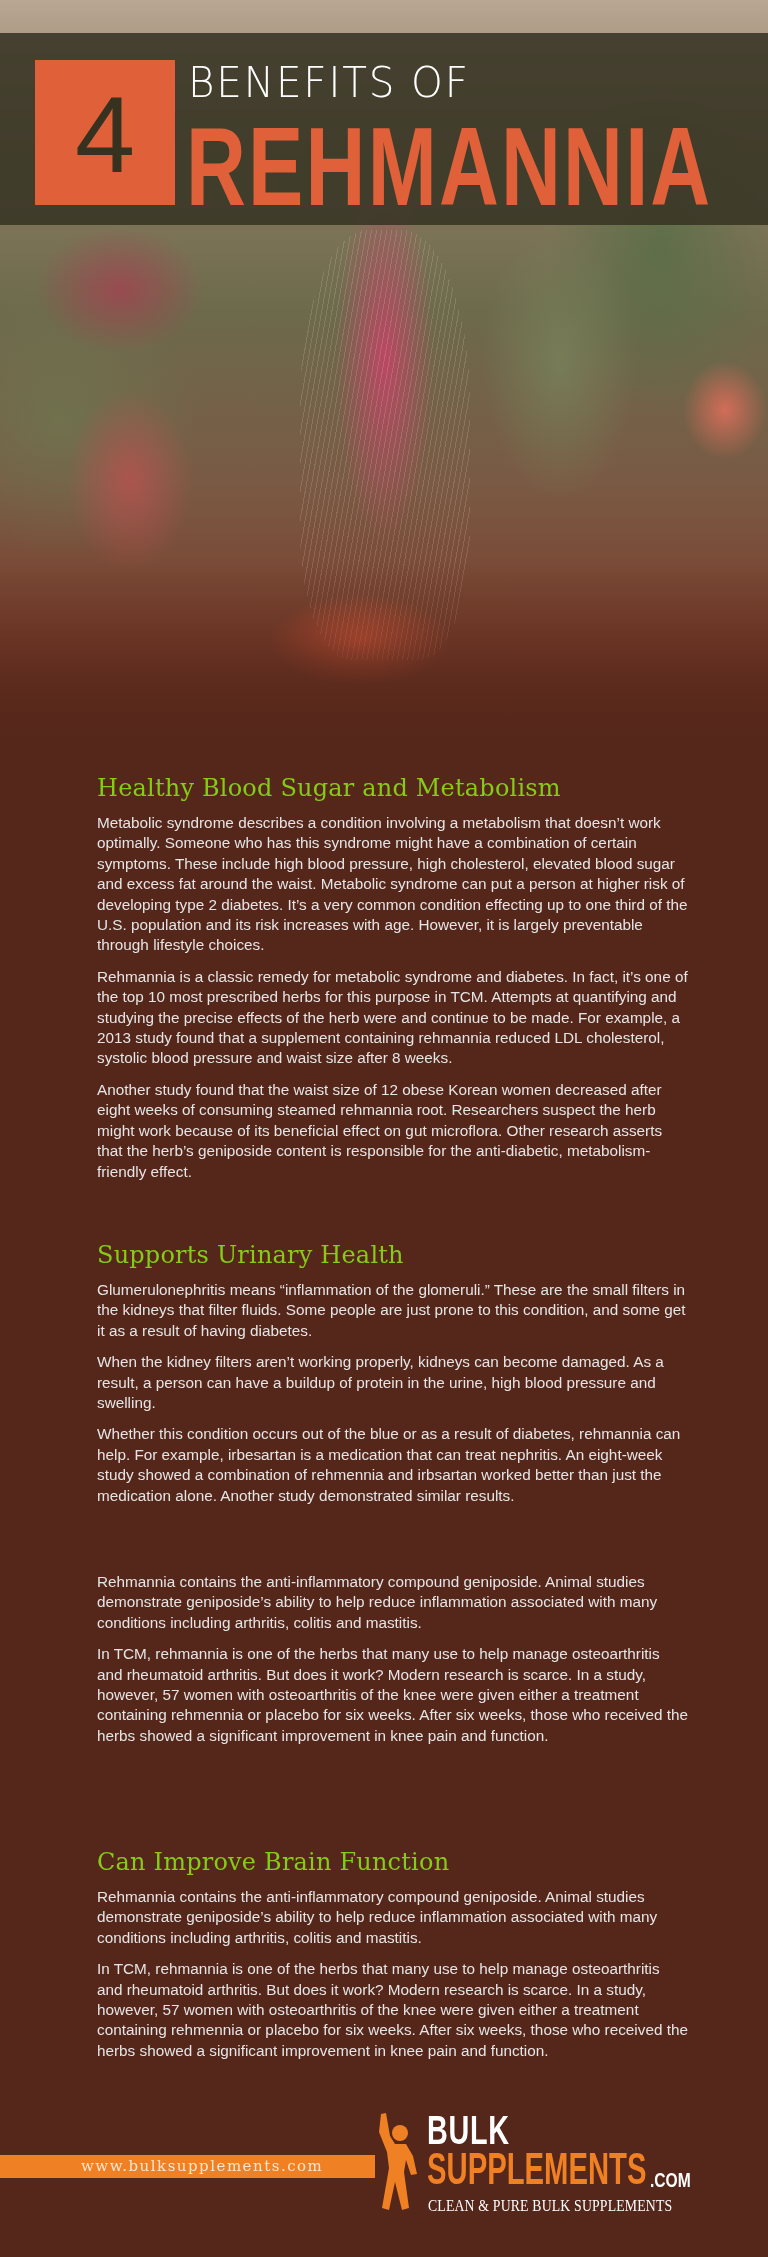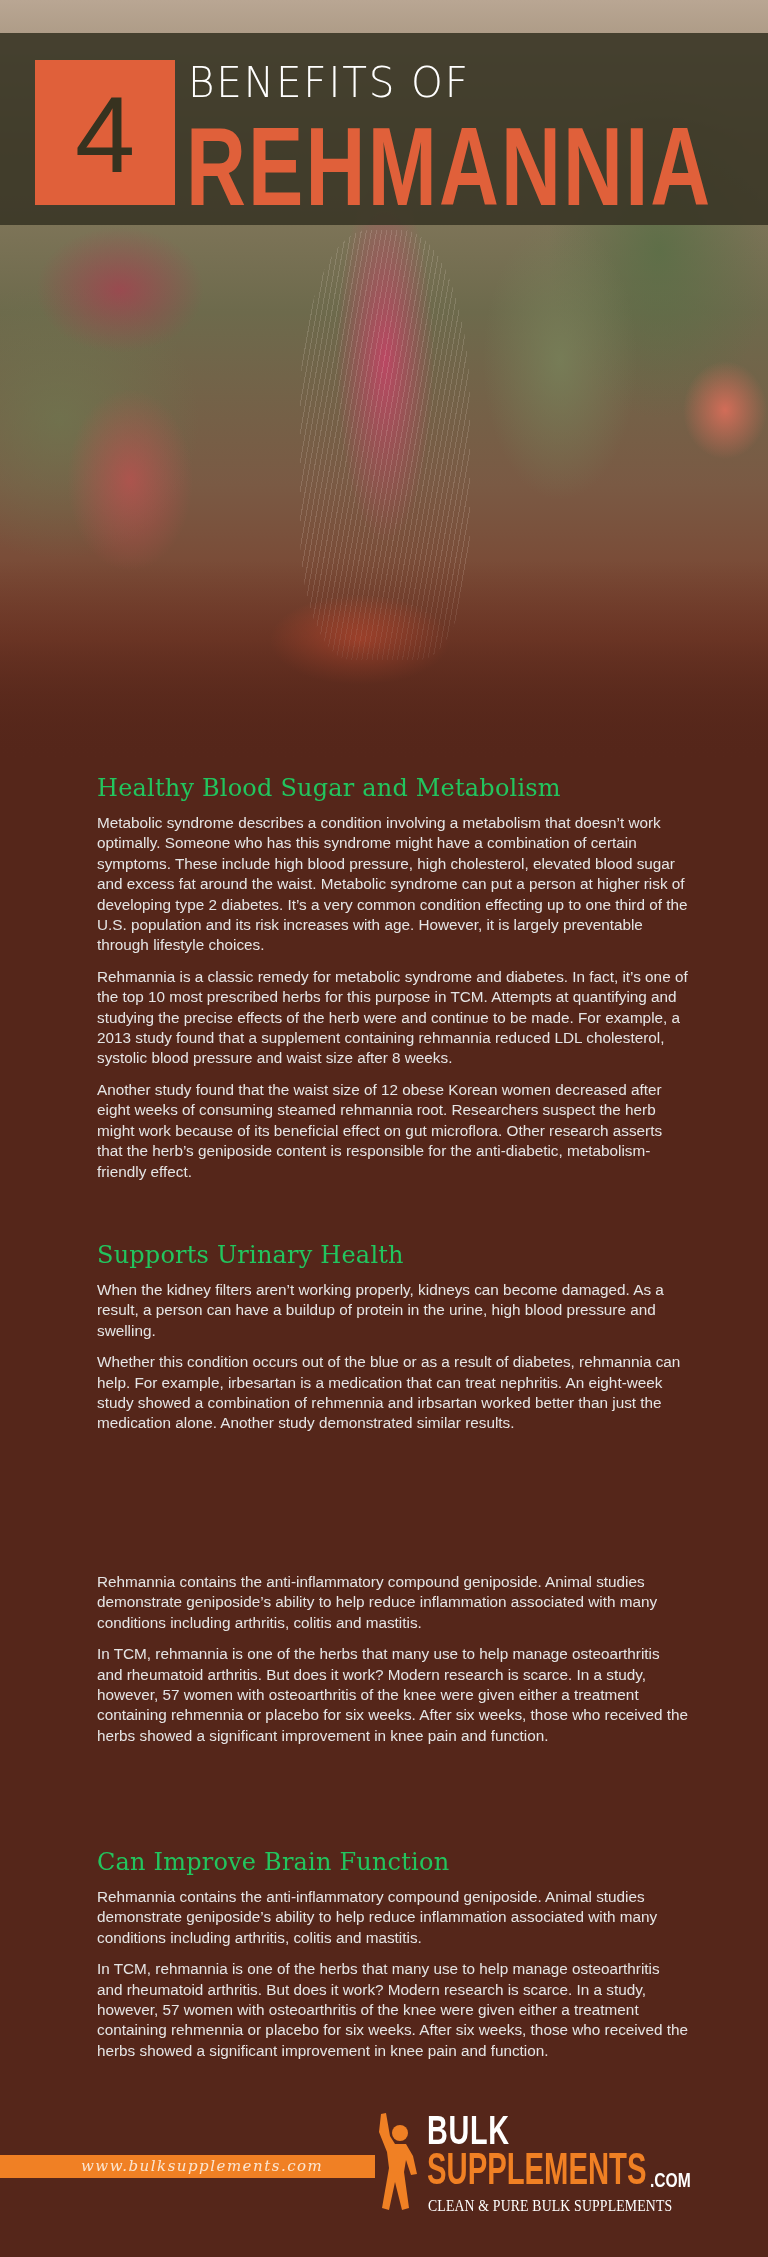--- a/index.html
+++ b/index.html
@@ -68,42 +68,42 @@
     transform: scaleX(0.74); transform-origin: left center;
   }
 
   
   .content {
     position: absolute; left: 97px; top: 772px; width: 592px;
   }
   .section h2 {
     margin: 0 0 9px 0;
     font-family: "DejaVu Serif", serif;
-    font-weight: 400; font-size: 24px; color: #22c55e;
+    font-weight: 400; font-size: 24px; color: #84cc16;
     letter-spacing: 0.2px; line-height: 32px;
   }
   .section p {
     margin: 0 0 11px 0;
     font-family: "Liberation Sans", sans-serif;
     font-size: 15.3px; line-height: 20.4px; color: #e5e5e5;
   }
   .s1 { position: absolute; top: 0; }
   .s2 { position: absolute; top: 467px; }
   .s3 { position: absolute; top: 800px; }
   .s4 { position: absolute; top: 1074px; }
 
   
   .stripe {
     position: absolute; left: 0; top: 2155px; width: 375px; height: 23px;
     background: #f08024;
   }
   .stripe-url {
     position: absolute; left: 81px; top: 2157px;
     font-family: "DejaVu Serif", serif;
-    font-size: 15px; letter-spacing: 1.5px; color: #fbe6d2; line-height: 19px; font-style: italic;
+    font-size: 15px; letter-spacing: 1.5px; color: #fbe6d2; line-height: 19px;
   }
   .logo { position: absolute; left: 373px; top: 2112px; width: 350px; height: 110px; }
   .logo-figure { position: absolute; left: 0; top: 0; width: 48px; height: 100px; }
   .logo-bulk {
     position: absolute; left: 54px; top: -2px;
     font-family: "Liberation Sans", sans-serif; font-weight: 700;
     font-size: 40px; color: #ffffff; line-height: 1;
     transform: scaleX(0.72); transform-origin: left top; letter-spacing: 1px;
   }
   .logo-supp {
@@ -148,20 +148,21 @@
 
     <div class="section s1">
       <h2>Healthy Blood Sugar and Metabolism</h2>
       <p>Metabolic syndrome describes a condition involving a metabolism that doesn’t work optimally. Someone who has this syndrome might have a combination of certain symptoms. These include high blood pressure, high cholesterol, elevated blood sugar and excess fat around the waist. Metabolic syndrome can put a person at higher risk of developing type 2 diabetes. It’s a very common condition effecting up to one third of the U.S. population and its risk increases with age. However, it is largely preventable through lifestyle choices.</p>
       <p>Rehmannia is a classic remedy for metabolic syndrome and diabetes. In fact, it’s one of the top 10 most prescribed herbs for this purpose in TCM. Attempts at quantifying and studying the precise effects of the herb were and continue to be made. For example, a 2013 study found that a supplement containing rehmannia reduced LDL cholesterol, systolic blood pressure and waist size after 8 weeks.</p>
       <p>Another study found that the waist size of 12 obese Korean women decreased after eight weeks of consuming steamed rehmannia root. Researchers suspect the herb might work because of its beneficial effect on gut microflora. Other research asserts that the herb’s geniposide content is responsible for the anti-diabetic, metabolism-friendly effect.</p>
     </div>
 
     <div class="section s2">
       <h2>Supports Urinary Health</h2>
+      <p>Glumerulonephritis means “inflammation of the glomeruli.” These are the small filters in the kidneys that filter fluids. Some people are just prone to this condition, and some get it as a result of having diabetes.</p>
       <p>When the kidney filters aren’t working properly, kidneys can become damaged. As a result, a person can have a buildup of protein in the urine, high blood pressure and swelling.</p>
       <p>Whether this condition occurs out of the blue or as a result of diabetes, rehmannia can help. For example, irbesartan is a medication that can treat nephritis. An eight-week study showed a combination of rehmennia and irbsartan worked better than just the medication alone. Another study demonstrated similar results.</p>
     </div>
 
     <div class="section s3">
       <p>Rehmannia contains the anti-inflammatory compound geniposide. Animal studies demonstrate geniposide’s ability to help reduce inflammation associated with many conditions including arthritis, colitis and mastitis.</p>
       <p>In TCM, rehmannia is one of the herbs that many use to help manage osteoarthritis and rheumatoid arthritis. But does it work? Modern research is scarce. In a study, however, 57 women with osteoarthritis of the knee were given either a treatment containing rehmennia or placebo for six weeks. After six weeks, those who received the herbs showed a significant improvement in knee pain and function.</p>
     </div>
 
     <div class="section s4">

